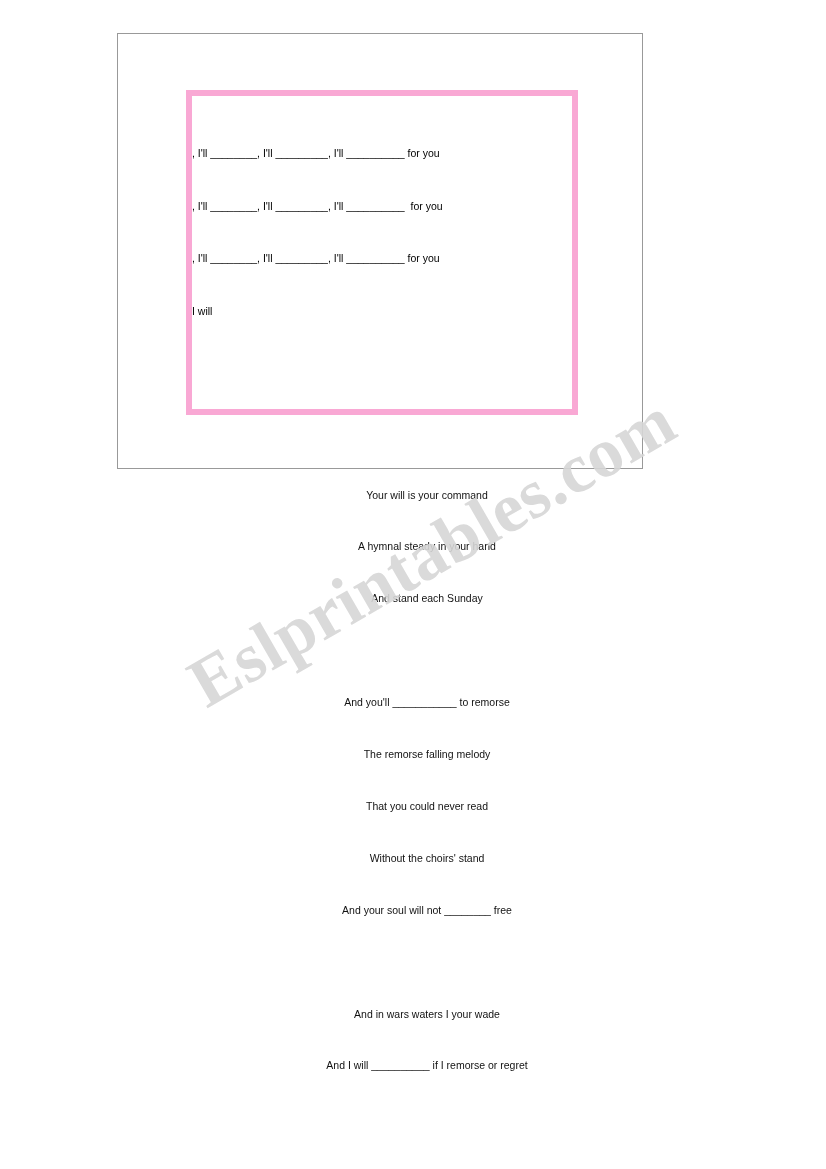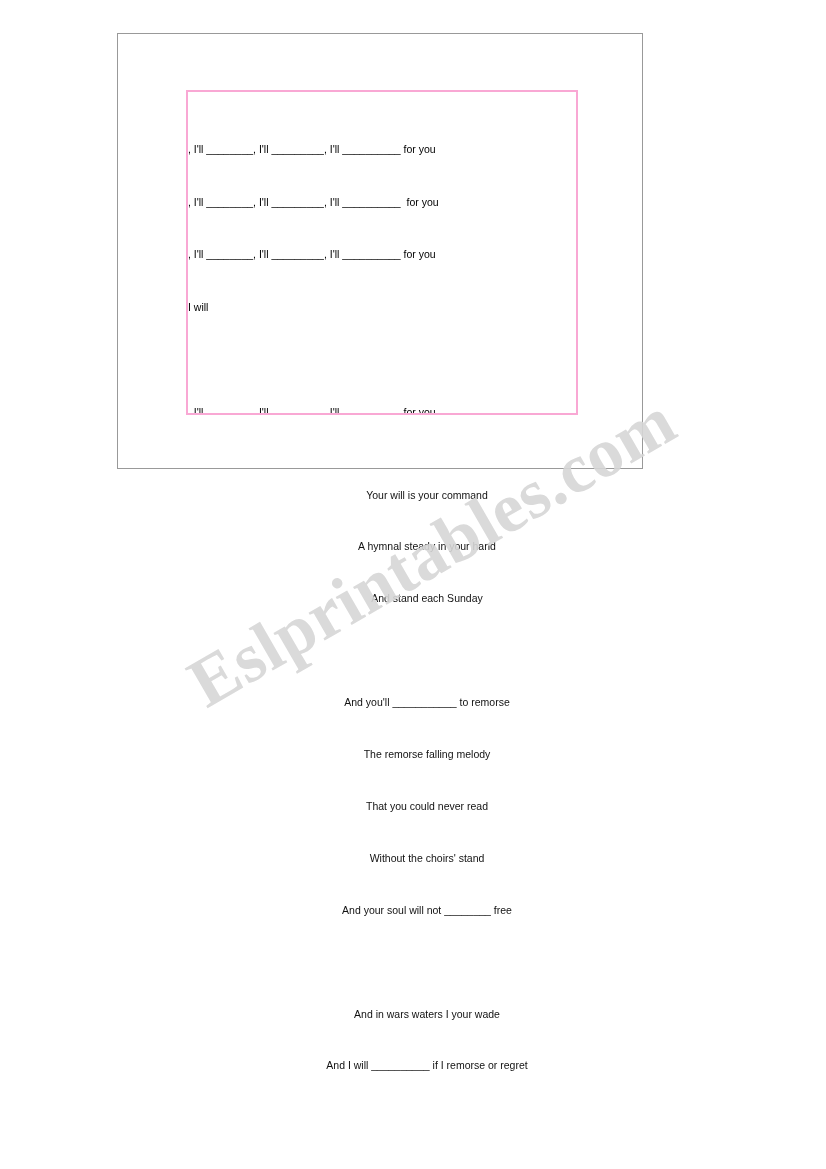--- a/index.html
+++ b/index.html
@@ -28,21 +28,21 @@
     background: transparent;
   }
 
   
   #inner-frame {
     position: absolute;
     left: 186px;
     top: 90px;
     width: 392px;
     height: 325px;
-    border: 2px solid #f9a8d4;
+    border: 6px solid #f9a8d4;
     box-sizing: border-box;
     background: #ffffff;
     overflow: hidden;
   }
 
   .inner-lines {
     position: absolute;
     left: -8px;
     top: 14px;
     width: 400px;

